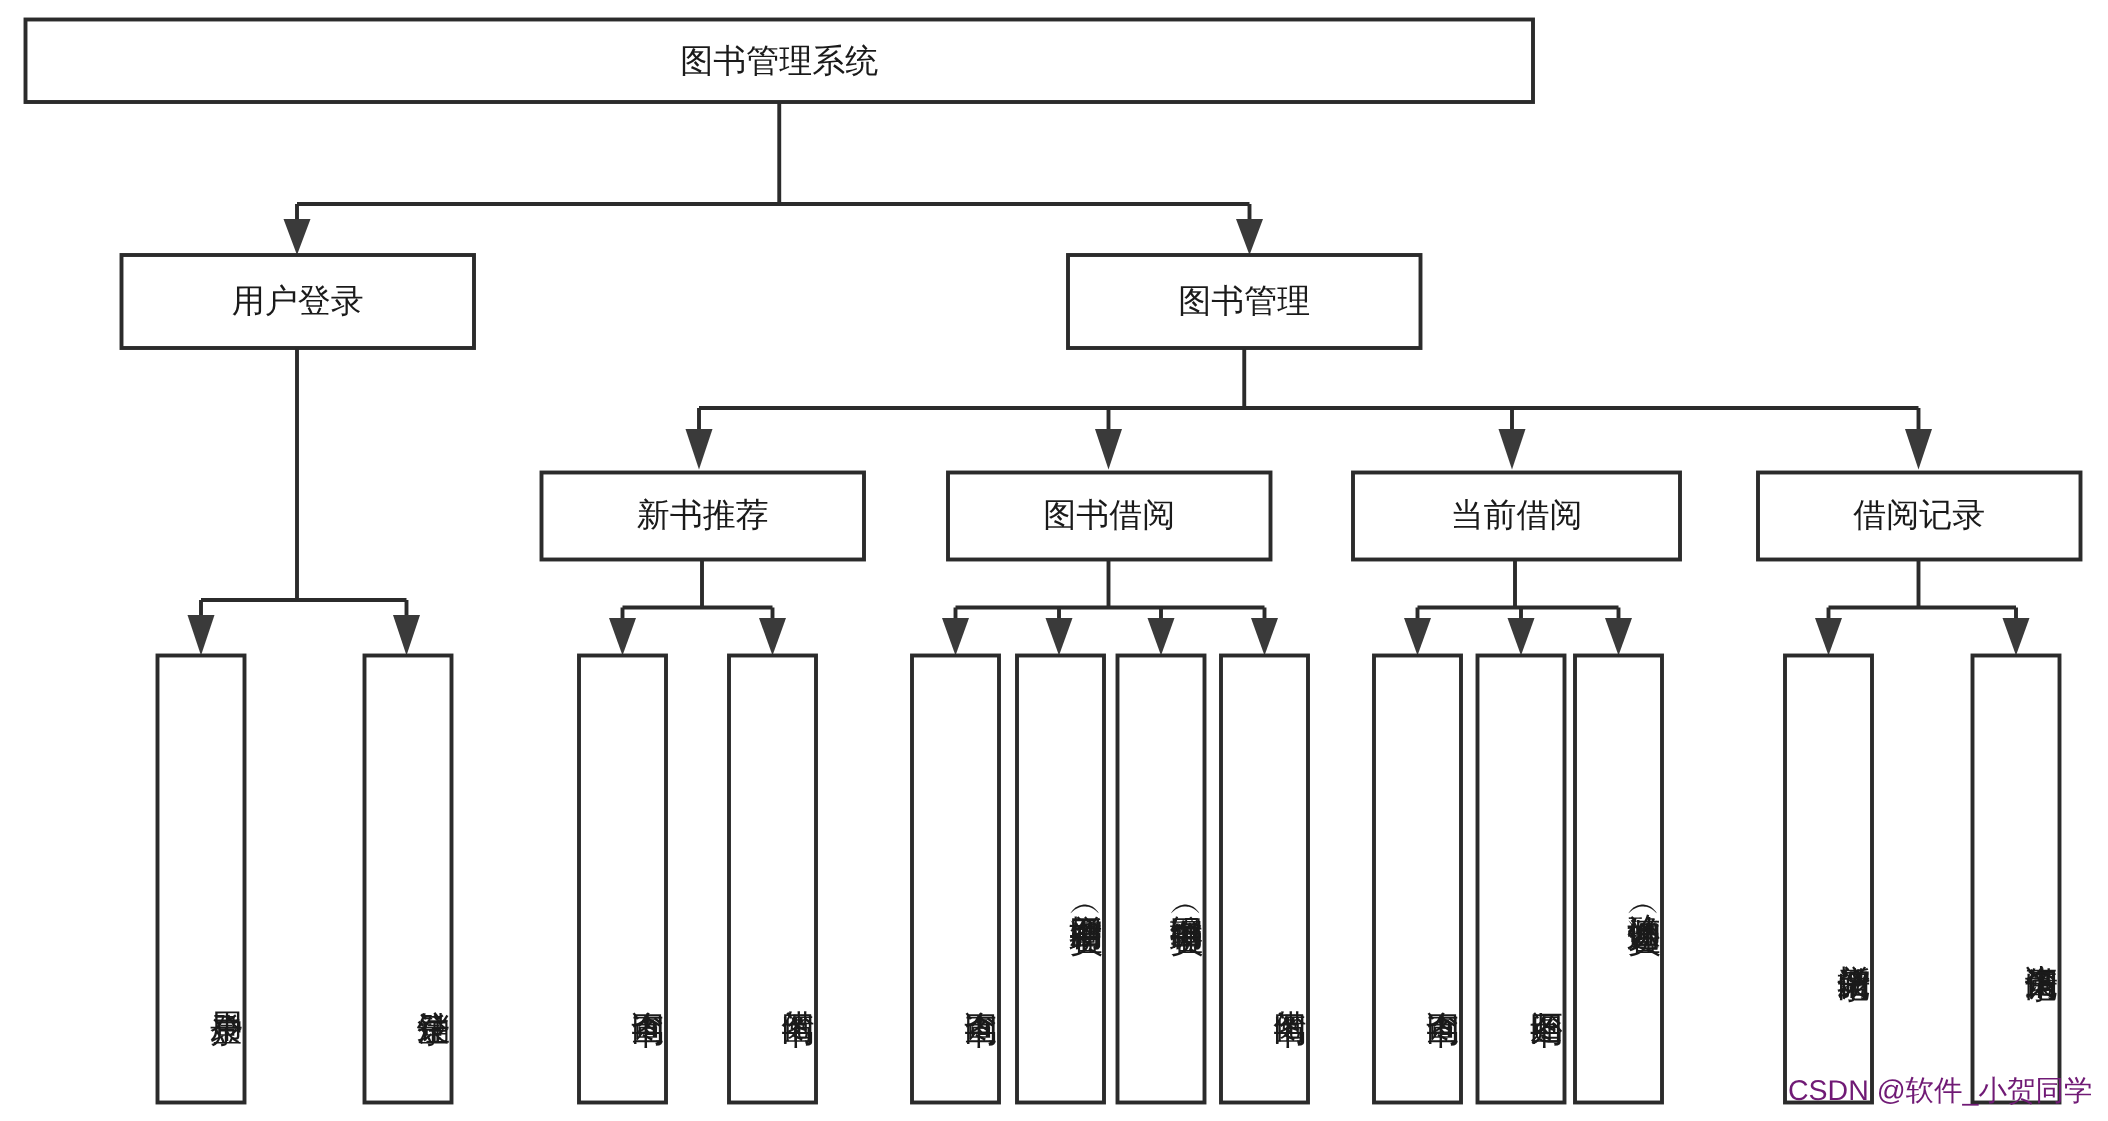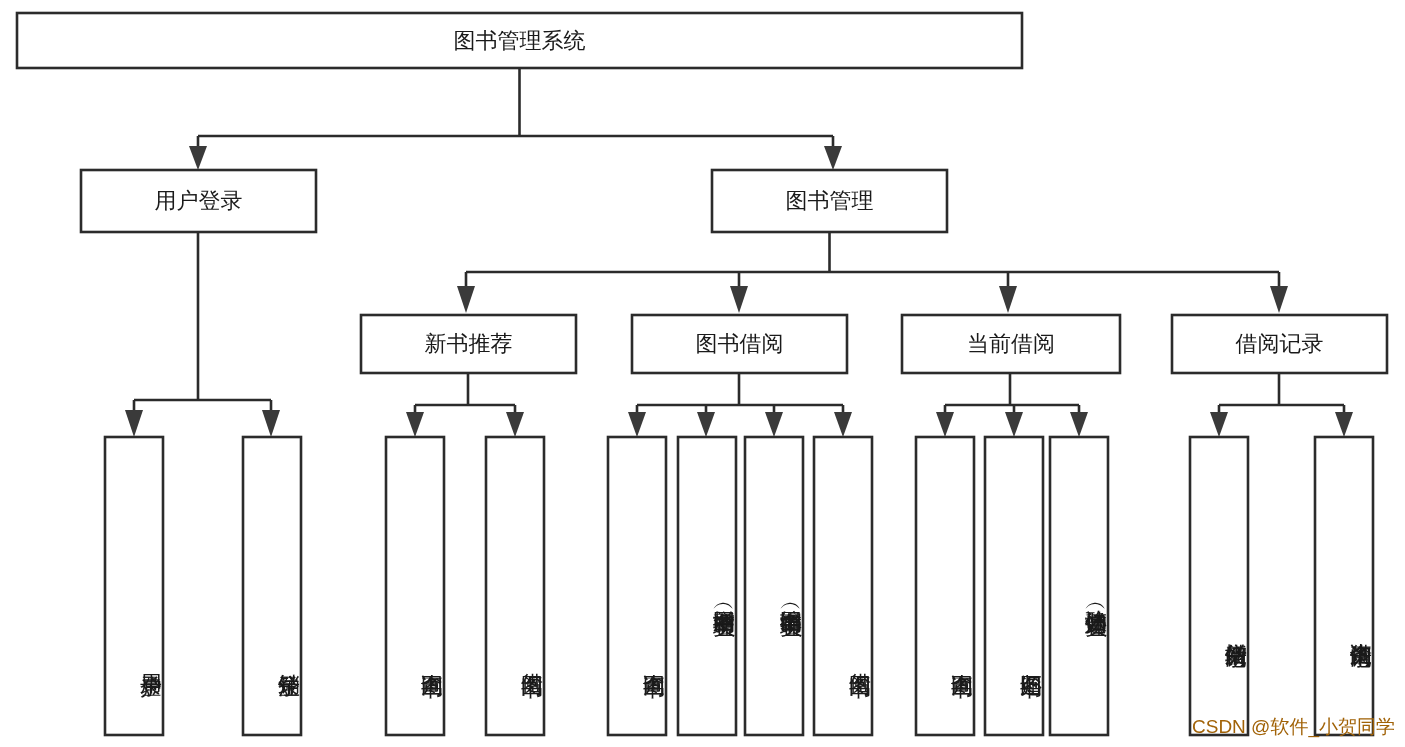--- a/index.html
+++ b/index.html
@@ -62,21 +62,21 @@
     text-align: center;
     display: flex;
     align-items: flex-start;
     justify-content: center;
     pointer-events: none;
   }
   .watermark {
     position: absolute;
     font-family: "Liberation Sans", "DejaVu Sans", sans-serif;
     font-size: 19px;
-    color: #a16207;
+    color: #701a75;
     white-space: nowrap;
   }
 </style>
 </head>
 <body>
 
 <div id="diagram-root">
 
   <svg class="diagram-canvas" viewBox="0 0 1405 747">
 

